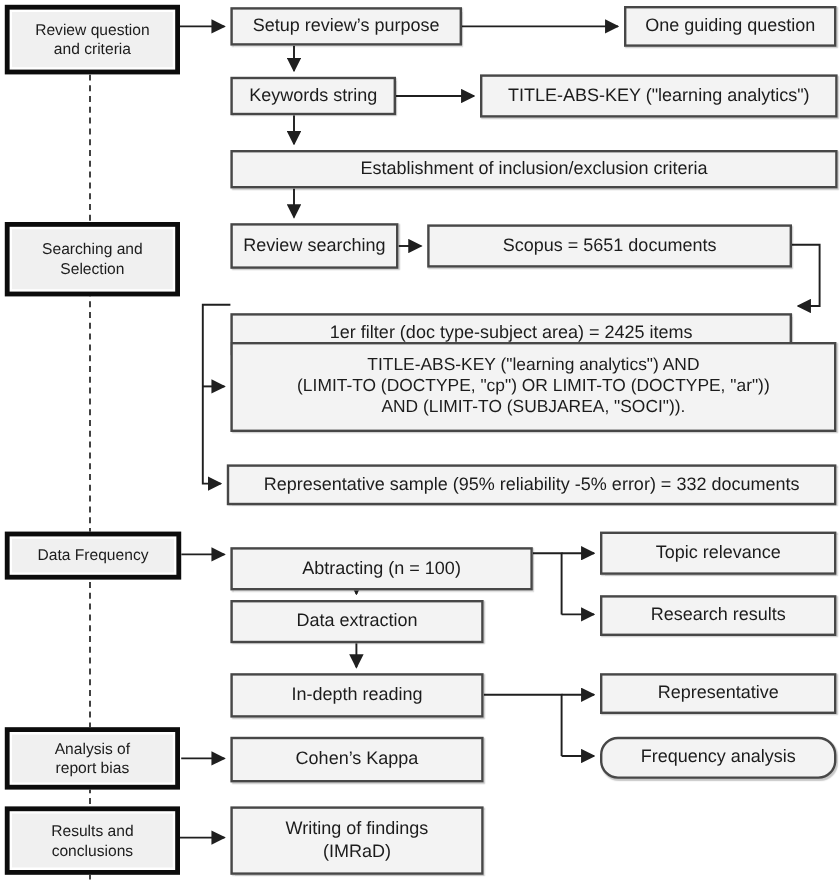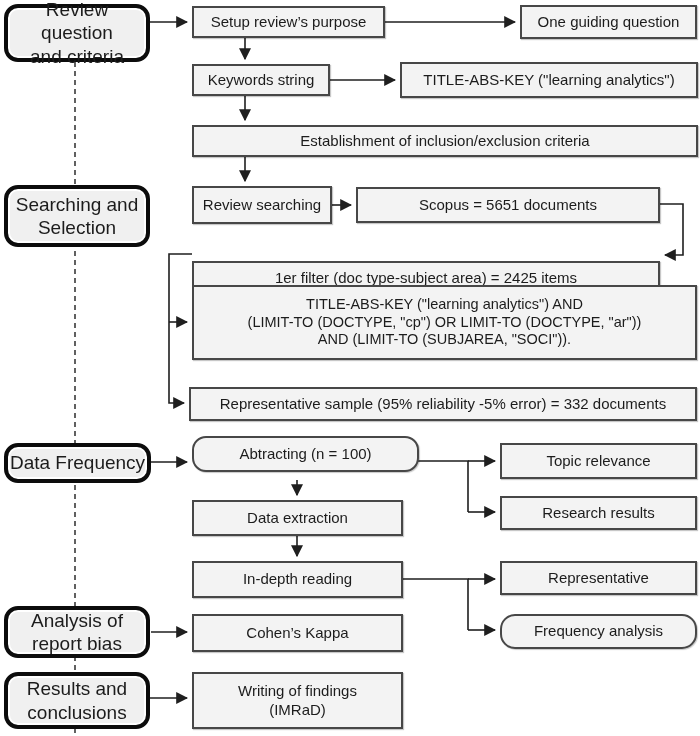--- a/index.html
+++ b/index.html
@@ -11,22 +11,22 @@
   .node, .phase {
     position:absolute; box-sizing:border-box;
     display:flex; align-items:center; justify-content:center;
     text-align:center; white-space:pre-line; line-height:1.22;
   }
   .node {
     background:#f3f3f3; border:2px solid #474747; font-size:15px;
     box-shadow:1px 1px 1px rgba(0,0,0,0.22);
   }
   .phase {
-    background:#f0f0f0; border:4px solid #0c0c0c; border-radius:14px;
-    box-shadow:inset 0 0 0 2px #ffffff; font-size:19px;
+    background:#f0f0f0; border:4px solid #0c0c0c; border-radius:0;
+    box-shadow:inset 0 0 0 2px #ffffff; font-size:13px;
   }
   .small { font-size:14.5px; }
   svg { display:block; }
 </style>
 </head>
 <body>
 
 <div class="canvas">
 
   <svg class="layer" width="700" height="736" viewBox="0 0 700 736">
@@ -76,21 +76,21 @@
   <div class="node" style="left:192px; top:64px; width:138px; height:32px;">Keywords string</div>
   <div class="node" style="left:400px; top:62px; width:298px; height:36px;">TITLE-ABS-KEY ("learning analytics")</div>
   <div class="node" style="left:192px; top:125px; width:506px; height:32px;">Establishment of inclusion/exclusion criteria</div>
   <div class="node" style="left:192px; top:186px; width:140px; height:38px;">Review searching</div>
   <div class="node" style="left:356px; top:187px; width:304px; height:36px;">Scopus = 5651 documents</div>
   <div class="node" style="left:192px; top:237px; width:468px; height:35px;margin-top:24px;">1er filter (doc type-subject area) = 2425 items</div>
   <div class="node small" style="left:192px; top:285px; width:505px; height:75px;">TITLE-ABS-KEY ("learning analytics") AND
 (LIMIT-TO (DOCTYPE, "cp") OR LIMIT-TO (DOCTYPE, "ar"))
 AND (LIMIT-TO (SUBJAREA, "SOCI")).</div>
   <div class="node" style="left:189px; top:387px; width:508px; height:34px;">Representative sample (95% reliability -5% error) = 332 documents</div>
-  <div class="node" style="left:192px; top:436px; width:227px; height:36px;border-radius:14px;">Abtracting (n = 100)</div>
+  <div class="node" style="left:192px; top:456px; width:252px; height:36px;">Abtracting (n = 100)</div>
   <div class="node" style="left:500px; top:443px; width:197px; height:36px;">Topic relevance</div>
   <div class="node" style="left:500px; top:496px; width:197px; height:34px;">Research results</div>
   <div class="node" style="left:192px; top:500px; width:211px; height:36px;">Data extraction</div>
   <div class="node" style="left:192px; top:561px; width:211px; height:37px;">In-depth reading</div>
   <div class="node" style="left:500px; top:561px; width:197px; height:34px;">Representative</div>
   <div class="node" style="left:192px; top:614px; width:211px; height:38px;">Cohen’s Kappa</div>
   <div class="node" style="left:500px; top:614px; width:197px; height:35px;border-radius:15px;">Frequency analysis</div>
   <div class="node" style="left:192px; top:672px; width:211px; height:57px;">Writing of findings
 (IMRaD)</div>
 

